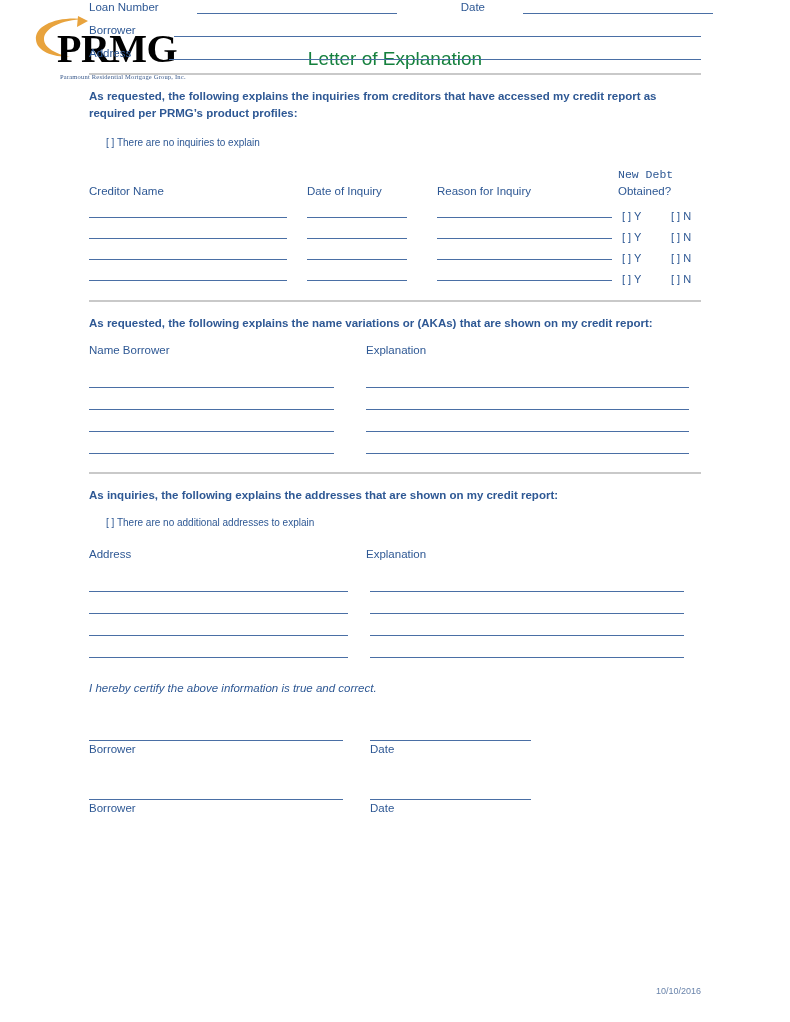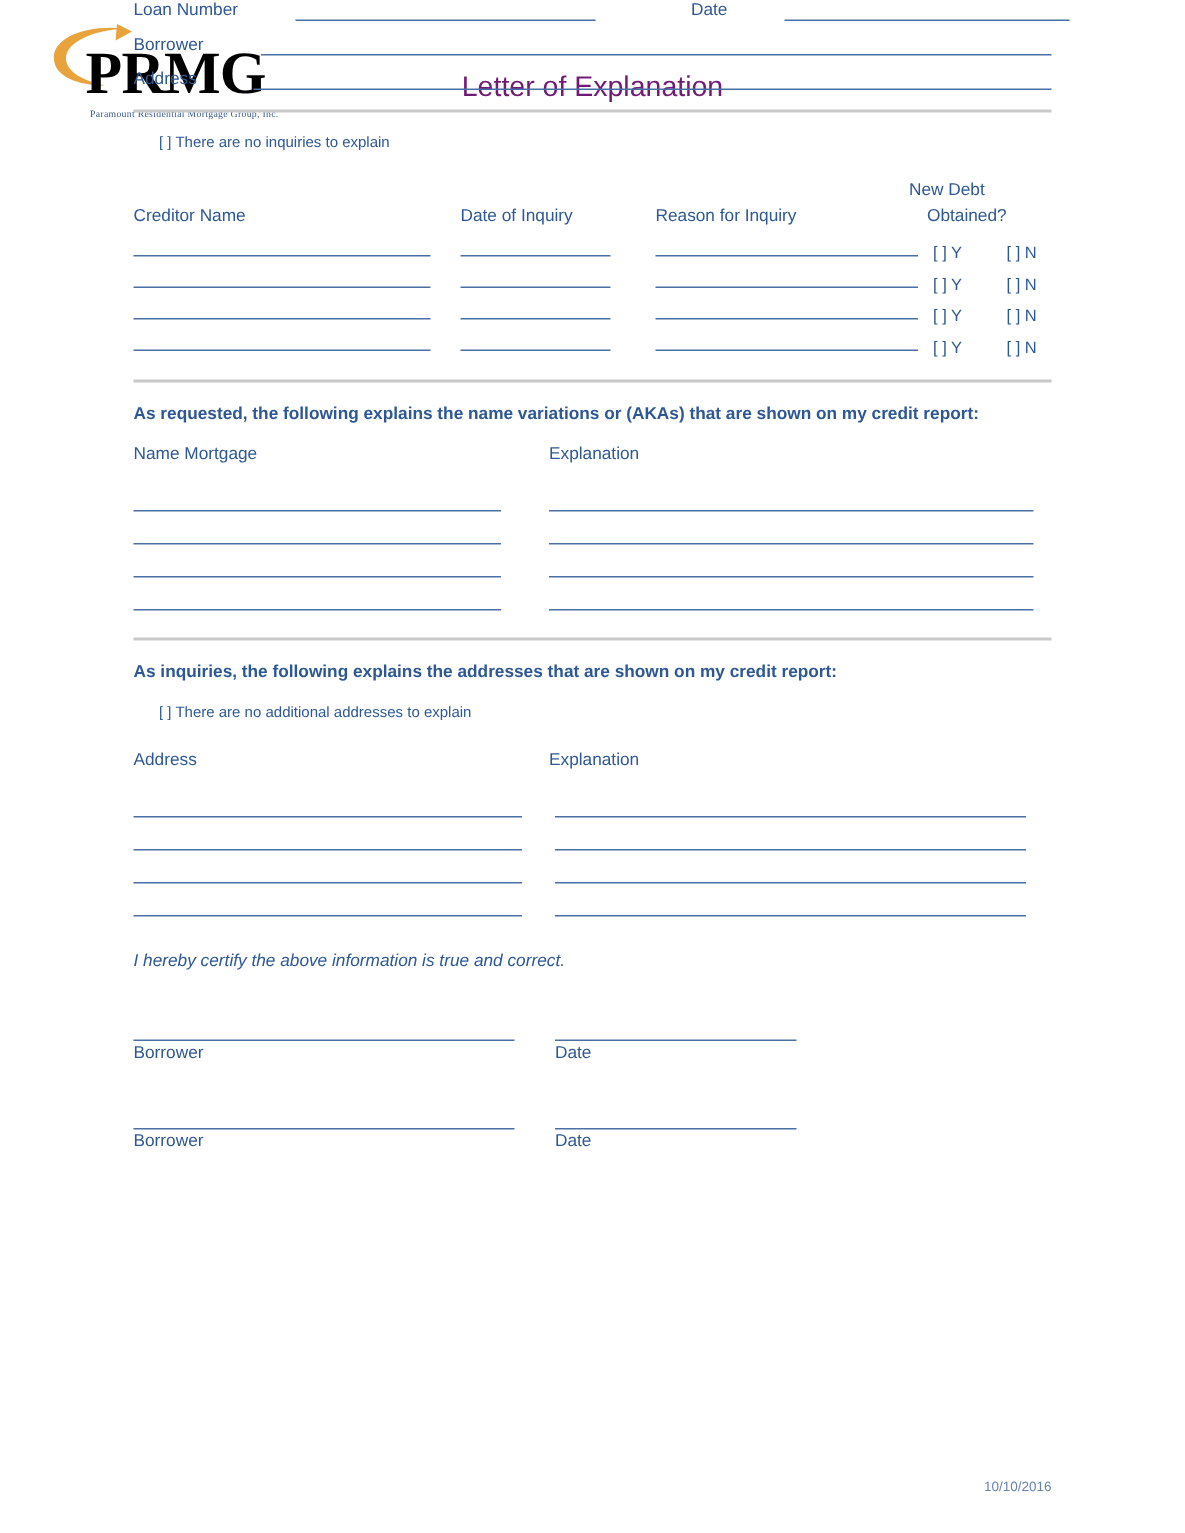--- a/index.html
+++ b/index.html
@@ -63,21 +63,21 @@
     color: #3a5a8c;
     white-space: nowrap;
   }
   .doc-title {
     position: absolute;
     left: 0;
     right: 0;
     top: 48px;
     text-align: center;
     font-size: 19px;
-    color: #701a75;
+    color: #15803d;
     font-weight: normal;
   }
 
   
   .content {
     position: absolute;
     left: 89px;
     top: 0;
     width: 612px;
   }
@@ -131,21 +131,21 @@
   
   .inq-head {
     position: relative;
     height: 34px;
     font-size: 11.5px;
   }
   .inq-head span { position: absolute; }
   .ih-creditor { left: 0;   top: 17px; }
   .ih-date     { left: 218px; top: 17px; }
   .ih-reason   { left: 348px; top: 17px; }
-  .ih-newdebt1 { left: 517px; top: 0px; }
+  .ih-newdebt1 { left: 529px; top: 0px; font-family: Liberation Mono, monospace; }
   .ih-newdebt2 { left: 529px; top: 17px; }
 
   .inq-row {
     position: relative;
     height: 21px;
     font-size: 11px;
   }
   .inq-row .line {
     position: absolute;
     border-bottom: 1px solid #4a6fa5;
@@ -252,20 +252,21 @@
 
     <div class="row-field" style="margin-bottom:13px;">
       <span class="field-label">Address</span>
       <span class="field-rule"></span>
     </div>
 
 
     <hr class="divider">
 
     <div>
+      <p class="para-bold" style="margin-top:13px;">As requested, the following explains the inquiries from creditors that have accessed my credit report as required per PRMG’s product profiles:</p>
 
       <p class="para-plain" style="margin-top:13px;">[ ] There are no inquiries to explain</p>
 
       <div class="inq-head" style="margin-top:11px;">
         <span class="ih-creditor">Creditor Name</span>
         <span class="ih-date">Date of Inquiry</span>
         <span class="ih-reason">Reason for Inquiry</span>
         <span class="ih-newdebt1">New Debt</span>
         <span class="ih-newdebt2">Obtained?</span>
       </div>
@@ -300,21 +301,21 @@
       </div>
     </div>
 
     <hr class="divider" style="margin-top:14px;">
 
     <div>
       <p class="para-bold" style="margin-top:13px;">As requested, the following explains the name variations or (AKAs) that are shown on my credit report:</p>
 
 
       <div class="two-head" style="margin-top:12px;">
-        <span class="th-left">Name Mortgage</span>
+        <span class="th-left">Name Borrower</span>
         <span class="th-right">Explanation</span>
       </div>
 
       <div class="two-row" style="margin-top:8px;">
         <span class="line nv-left"></span>
         <span class="line nv-right"></span>
       </div>
       <div class="two-row">
         <span class="line nv-left"></span>
         <span class="line nv-right"></span>

